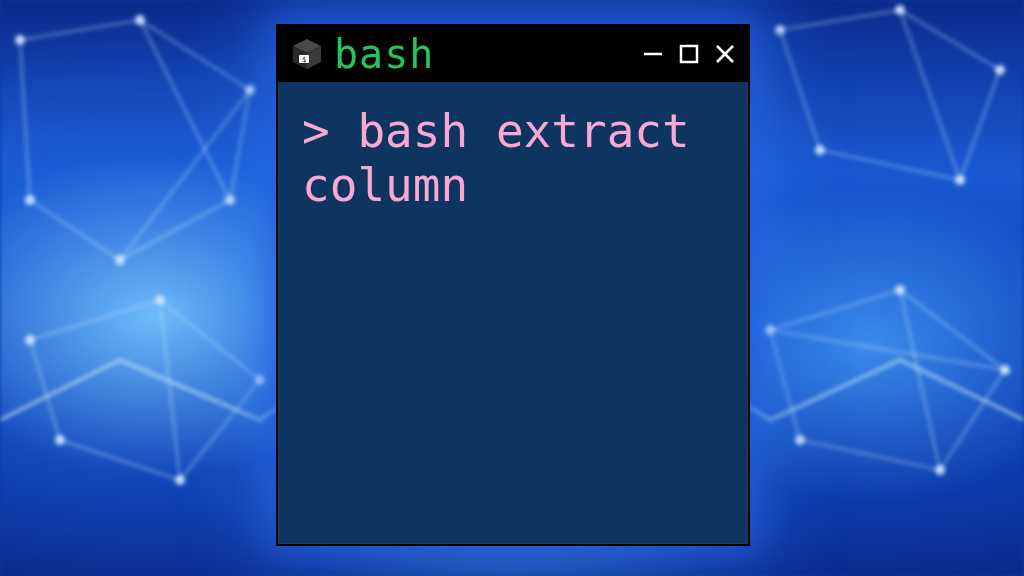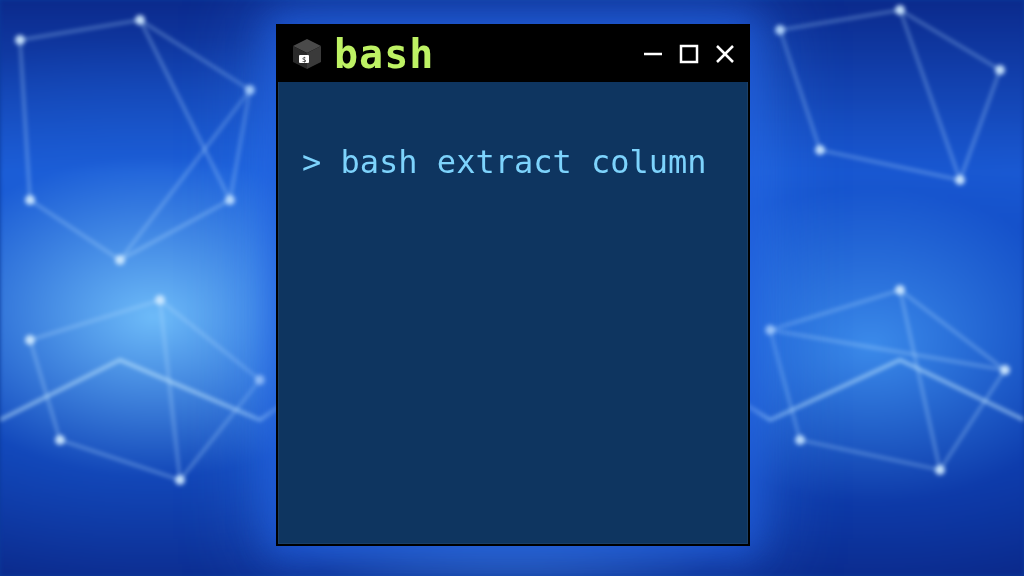--- a/index.html
+++ b/index.html
@@ -42,43 +42,42 @@
       background: #000;
       display: flex; align-items: center;
       padding: 0 12px;
       gap: 10px;
     }
     .app-icon {
       width: 34px; height: 34px; flex: 0 0 auto;
       position: relative;
     }
     .title {
-      color: #bef264;
+      color: #22c55e;
       font-size: 40px;
-      font-weight: 700;
+      font-weight: 400;
       font-family: 'DejaVu Sans Mono', Consolas, monospace;
       letter-spacing: 1px;
     }
     .win-controls {
       margin-left: auto;
       display: flex; align-items: center; gap: 14px;
       color: #fff;
     }
     .win-btn { width: 22px; height: 22px; display:flex; align-items:center; justify-content:center; cursor:pointer; }
     .win-btn svg { stroke: #fff; stroke-width: 2.5; fill: none; }
     .body {
       flex: 1;
       padding: 22px 24px;
-      color: #7dd3fc;
-      font-size: 32px;
+      color: #f9a8d4;
+      font-size: 46px;
       line-height: 1.18;
       font-family: 'DejaVu Sans Mono', 'Liberation Mono', Consolas, monospace;
       white-space: pre-wrap;
       word-break: break-word;
-      margin-top: 40px;
     }
     .prompt-line { display: block; }
     .prompt-symbol { display:inline; }
   </style>
 </head>
 <body>
 
 <div class="bg">
   <svg viewBox="0 0 1024 576" preserveAspectRatio="none">
     <g stroke="rgba(180,220,255,0.55)" stroke-width="2" fill="none">

